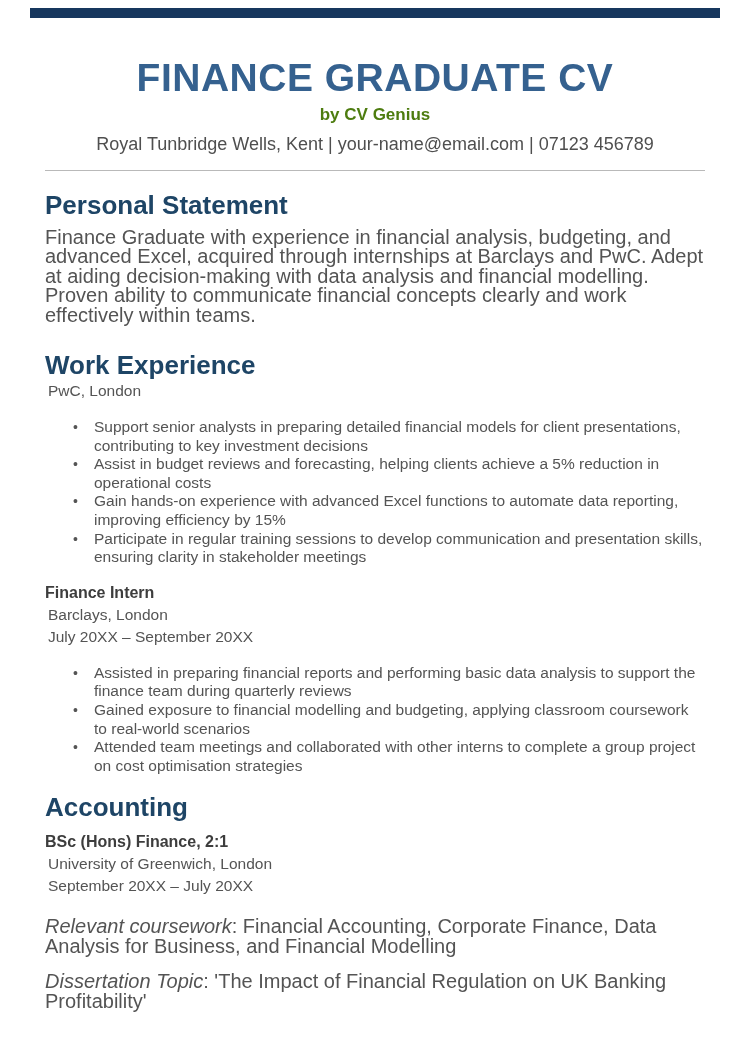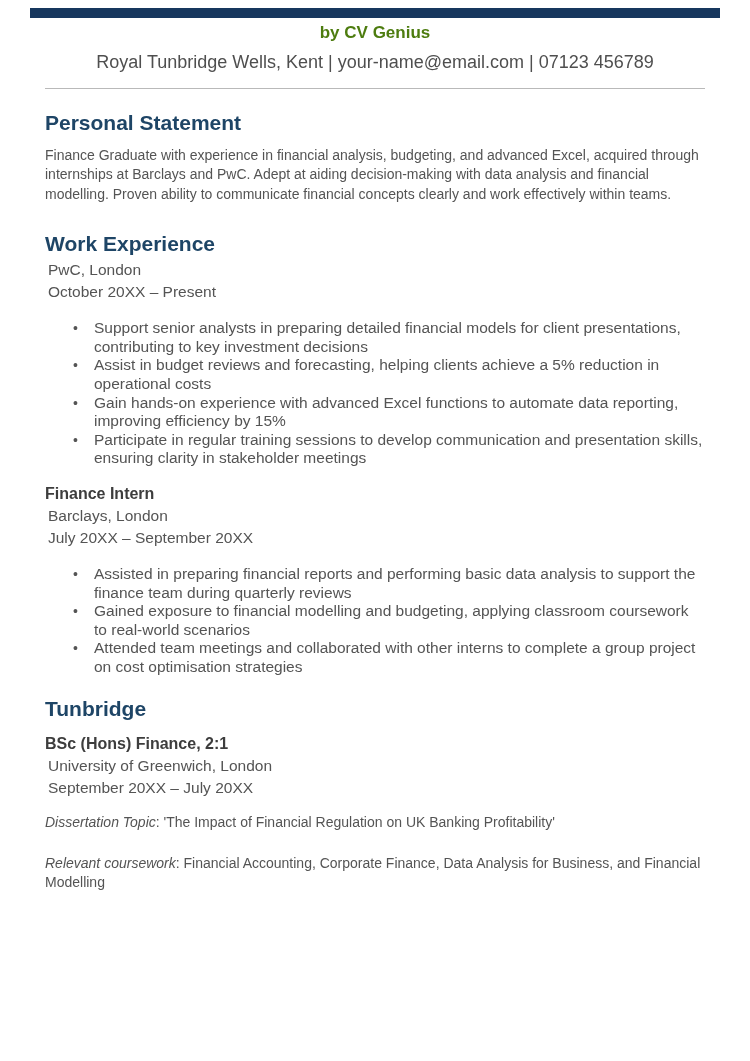--- a/index.html
+++ b/index.html
@@ -39,32 +39,32 @@
   }
   .header-divider {
     margin: 15px 45px 0 45px;
     border: none;
     border-top: 1.5px solid #B9B9B9;
   }
 
   .content { padding: 0 45px; }
 
   .section-heading {
-    font-size: 21px;
+    font-size: 26px;
     font-weight: bold;
     color: #1E4566;
     margin: 0;
     line-height: 26px;
   }
   .ps-heading { margin-top: 21px; }
   .we-heading { margin-top: 27px; }
   .edu-heading { margin-top: 19px; }
 
   .body-text {
-    font-size: 14px;
+    font-size: 20px;
     line-height: 19.4px;
     color: #545454;
     margin: 0;
   }
   .ps-body { margin-top: 10px; }
 
   .job-title, .degree-title {
     font-size: 16px;
     font-weight: bold;
     color: #3D3D3D;
@@ -101,35 +101,35 @@
   .italic-label { font-style: italic; }
 </style>
 </head>
 <body>
 
 <div class="page">
 
   <div class="accent-bar"></div>
 
   <div class="header">
+    <div class="cv-title">FINANCE GRADUATE CV</div>
     <div class="byline">by CV Genius</div>
     <div class="contact">Royal Tunbridge Wells, Kent | your-name@email.com | 07123 456789</div>
   </div>
 
   <hr class="header-divider">
 
   <div class="content">
 
     <h2 class="section-heading ps-heading">Personal Statement</h2>
     <p class="body-text ps-body">Finance Graduate with experience in financial analysis, budgeting, and advanced Excel, acquired through internships at Barclays and PwC. Adept at aiding decision-making with data analysis and financial modelling. Proven ability to communicate financial concepts clearly and work effectively within teams.</p>
 
     <h2 class="section-heading we-heading">Work Experience</h2>
 
     <p class="meta-line">PwC, London</p>
-    <p class="meta-line">October 20XX – Present</p>
 
     <ul class="bullets">
       <li>
         <span class="bullet-marker">•</span>
         <span class="bullet-text">Support senior analysts in preparing detailed financial models for client presentations, contributing to key investment decisions</span>
       </li>
       <li>
         <span class="bullet-marker">•</span>
         <span class="bullet-text">Assist in budget reviews and forecasting, helping clients achieve a 5% reduction in operational costs</span>
       </li>
@@ -155,24 +155,24 @@
       <li>
         <span class="bullet-marker">•</span>
         <span class="bullet-text">Gained exposure to financial modelling and budgeting, applying classroom coursework to real-world scenarios</span>
       </li>
       <li>
         <span class="bullet-marker">•</span>
         <span class="bullet-text">Attended team meetings and collaborated with other interns to complete a group project on cost optimisation strategies</span>
       </li>
     </ul>
 
-    <h2 class="section-heading edu-heading">Tunbridge</h2>
+    <h2 class="section-heading edu-heading">Accounting</h2>
 
     <p class="degree-title">BSc (Hons) Finance, 2:1</p>
     <p class="meta-line">University of Greenwich, London</p>
     <p class="meta-line">September 20XX – July 20XX</p>
 
+    <p class="body-text edu-para"><span class="italic-label">Relevant coursework</span><span>: Financial Accounting, Corporate Finance, Data Analysis for Business, and Financial Modelling</span></p>
+
     <p class="body-text edu-para2"><span class="italic-label">Dissertation Topic</span><span>: 'The Impact of Financial Regulation on UK Banking Profitability'</span></p>
-
-    <p class="body-text edu-para"><span class="italic-label">Relevant coursework</span><span>: Financial Accounting, Corporate Finance, Data Analysis for Business, and Financial Modelling</span></p>
 
   </div>
 </div>
 
 </body></html>

